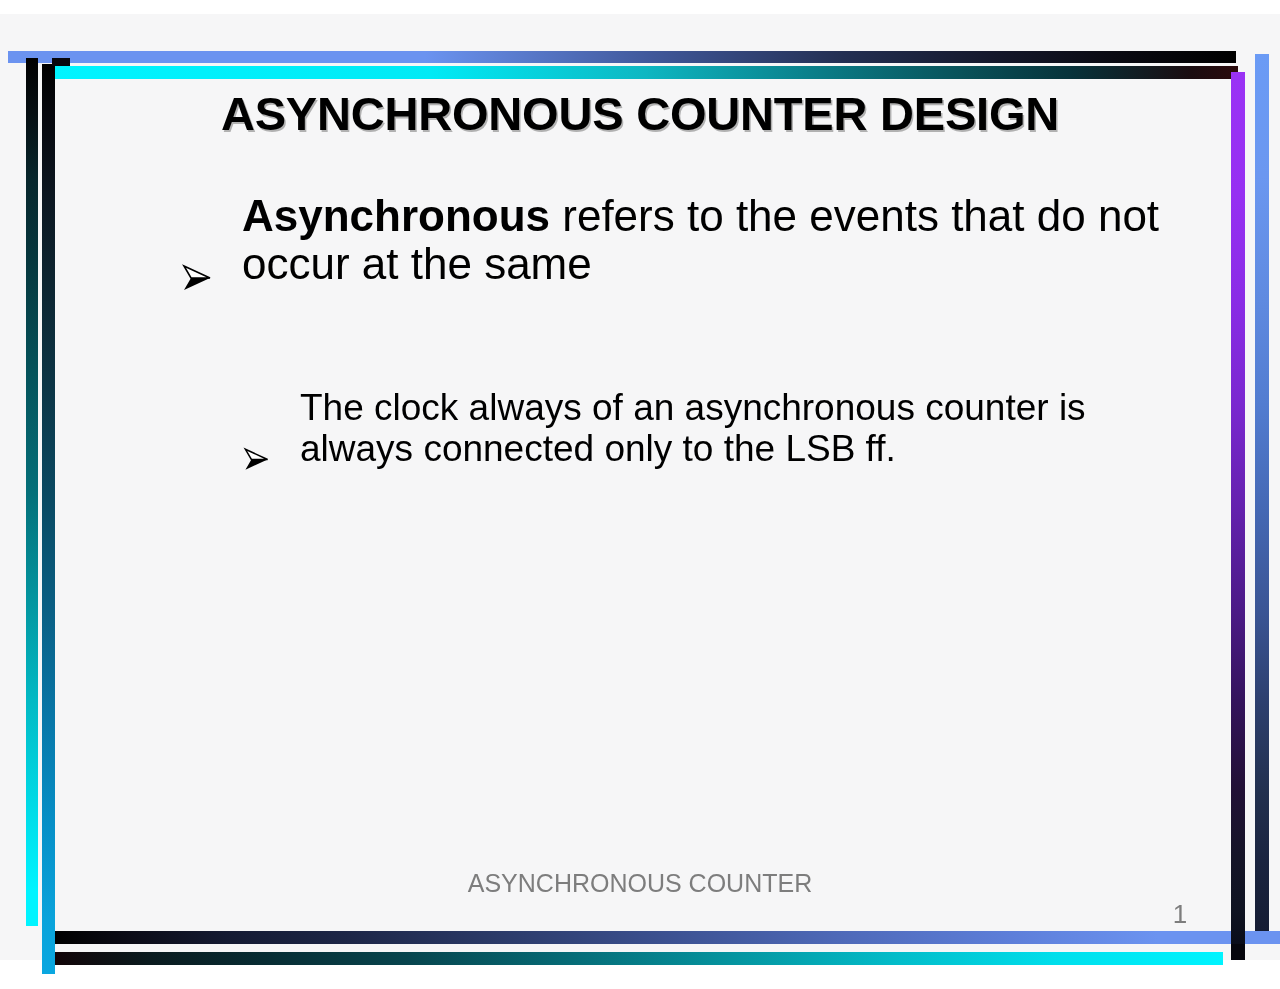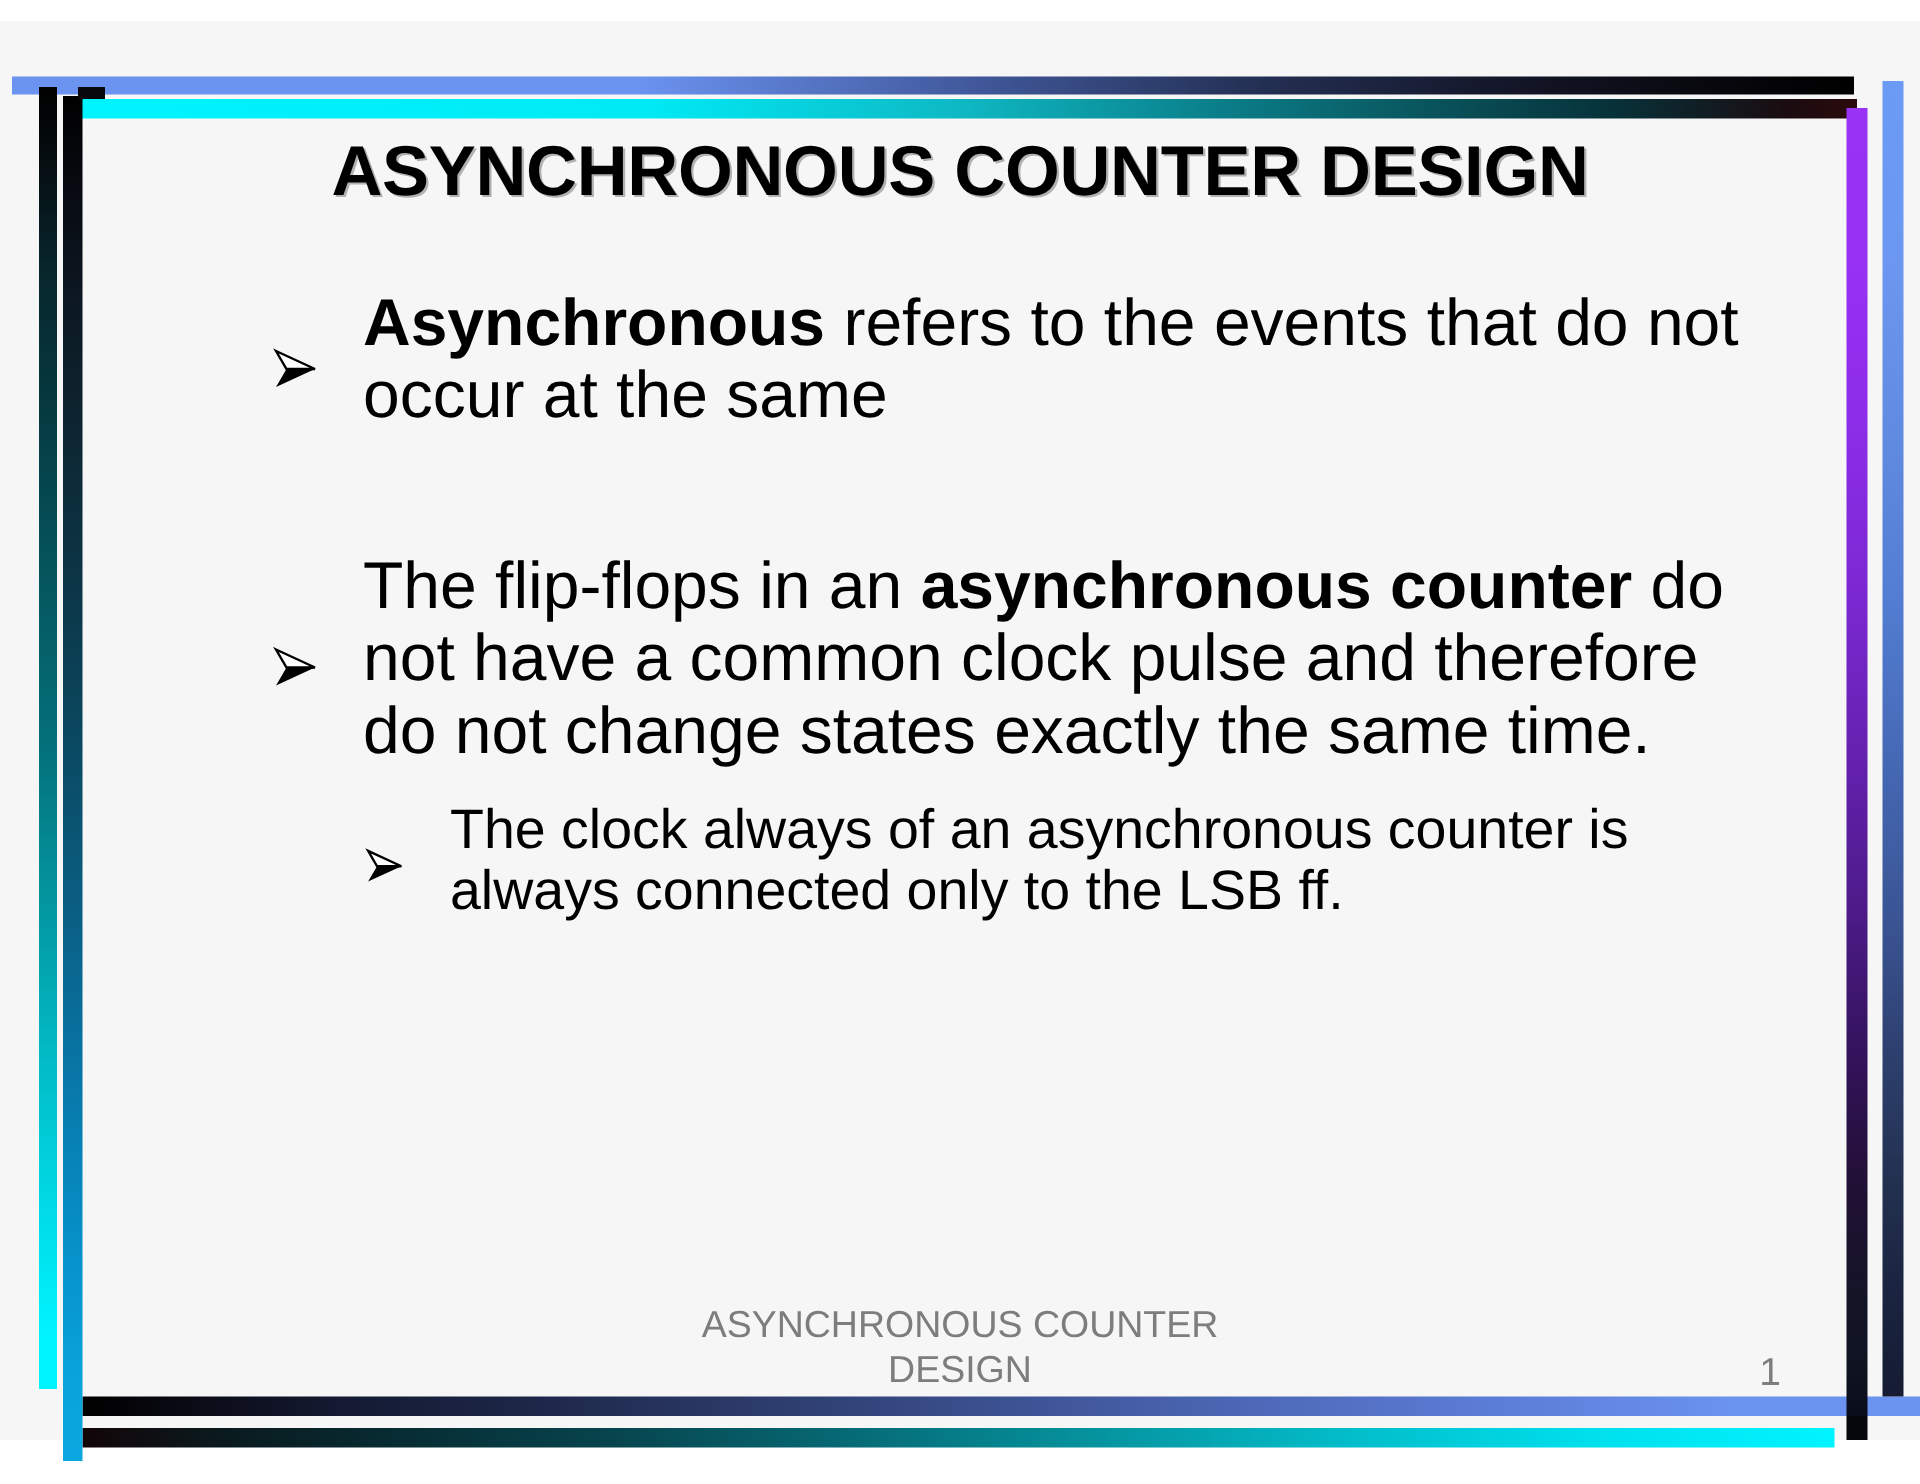--- a/index.html
+++ b/index.html
@@ -93,21 +93,21 @@
   }
 
   .body {
     position: absolute;
     left: 180px; top: 178px;
     width: 1010px;
   }
 
   .bullet {
     display: flex;
-    align-items: center;
+    align-items: flex-end;
     color: #000000;
   }
   .bullet .marker {
     flex: 0 0 auto;
     font-size: 36px;
     line-height: 1.0;
     color: #000;
     width: 62px;
     position: relative;
     top: 6px;
@@ -186,48 +186,38 @@
           <svg width="34" height="34" viewBox="0 0 34 34" aria-hidden="true">
             <path d="M4 5 L30 17 L4 29 L11 17 Z" fill="#000"></path>
             <path d="M4 5 L30 17 L11 17 Z" fill="#ffffff" stroke="#000" stroke-width="1.6"></path>
           </svg>
         </span>
         <span class="text"><b>Asynchronous</b><span> refers to the events that do not occur at the same</span></span>
       </div>
 
       <div class="spacer-lg"></div>
 
-      <div class="bullet level1">
-        <span class="marker">
-          <svg width="34" height="34" viewBox="0 0 34 34" aria-hidden="true">
-            <path d="M4 5 L30 17 L4 29 L11 17 Z" fill="#000"></path>
-            <path d="M4 5 L30 17 L11 17 Z" fill="#ffffff" stroke="#000" stroke-width="1.6"></path>
-          </svg>
-        </span>
-        <span class="text"><span>The flip-flops in an </span><b>asynchronous counter</b><span> do not have a common clock pulse and therefore do not change states exactly the same time.</span></span>
-      </div>
 
       <div class="spacer-md"></div>
 
       <div class="bullet level2">
         <span class="marker">
           <svg width="29" height="29" viewBox="0 0 34 34" aria-hidden="true">
             <path d="M4 5 L30 17 L4 29 L11 17 Z" fill="#000"></path>
             <path d="M4 5 L30 17 L11 17 Z" fill="#ffffff" stroke="#000" stroke-width="1.8"></path>
           </svg>
         </span>
         <span class="text">The clock always of an asynchronous counter is always connected only to the LSB ff.</span>
       </div>
 
       <div class="spacer-xl"></div>
 
 
     </div>
 
     <div class="footer">
       <div>ASYNCHRONOUS COUNTER</div>
-      <div>DESIGN</div>
     </div>
 
     <div class="pagenum">1</div>
 
   </div>
 </div>
 
 </body></html>

